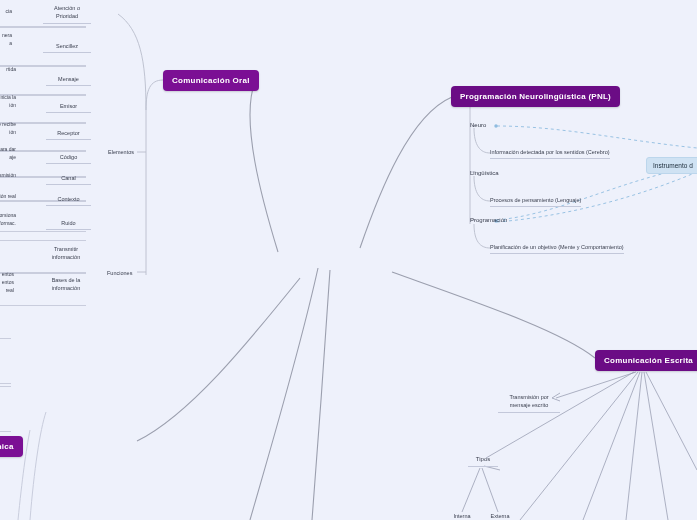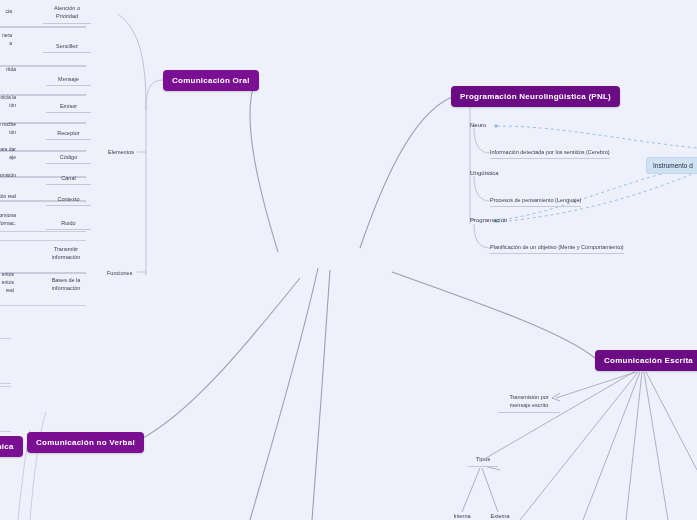--- a/index.html
+++ b/index.html
@@ -168,21 +168,20 @@
   <div class="bracket-l" style="left:-40px;top:338px;width:50px;height:44px;"></div>
   <div class="bracket-l" style="left:-40px;top:386px;width:50px;height:44px;"></div>
 
 
   <div class="node purple" style="left:163px;top:70px;">Comunicación Oral</div>
 
   <div class="node purple dark" style="left:451px;top:86px;">Programación Neurolingüística (PNL)</div>
 
   <div class="node purple dark" style="left:595px;top:350px;">Comunicación Escrita</div>
 
-  <div class="node purple" style="left:27px;top:432px;">Comunicación no Verbal</div>
 
   <div class="node purple" style="left:-36px;top:436px;">Comunica</div>
 
   <div class="node leaf nb s6" style="left:470px;top:121px;">Neuro</div>
   <div class="node leaf s55" style="left:490px;top:148px;">Información detectada por los sentidos (Cerebro)</div>
 
   <div class="node leaf nb s6" style="left:470px;top:169px;">Lingüística</div>
   <div class="node leaf s55" style="left:490px;top:196px;">Procesos de pensamiento (Lenguaje)</div>
 
   <div class="node leaf nb s6" style="left:470px;top:216px;">Programación</div>

